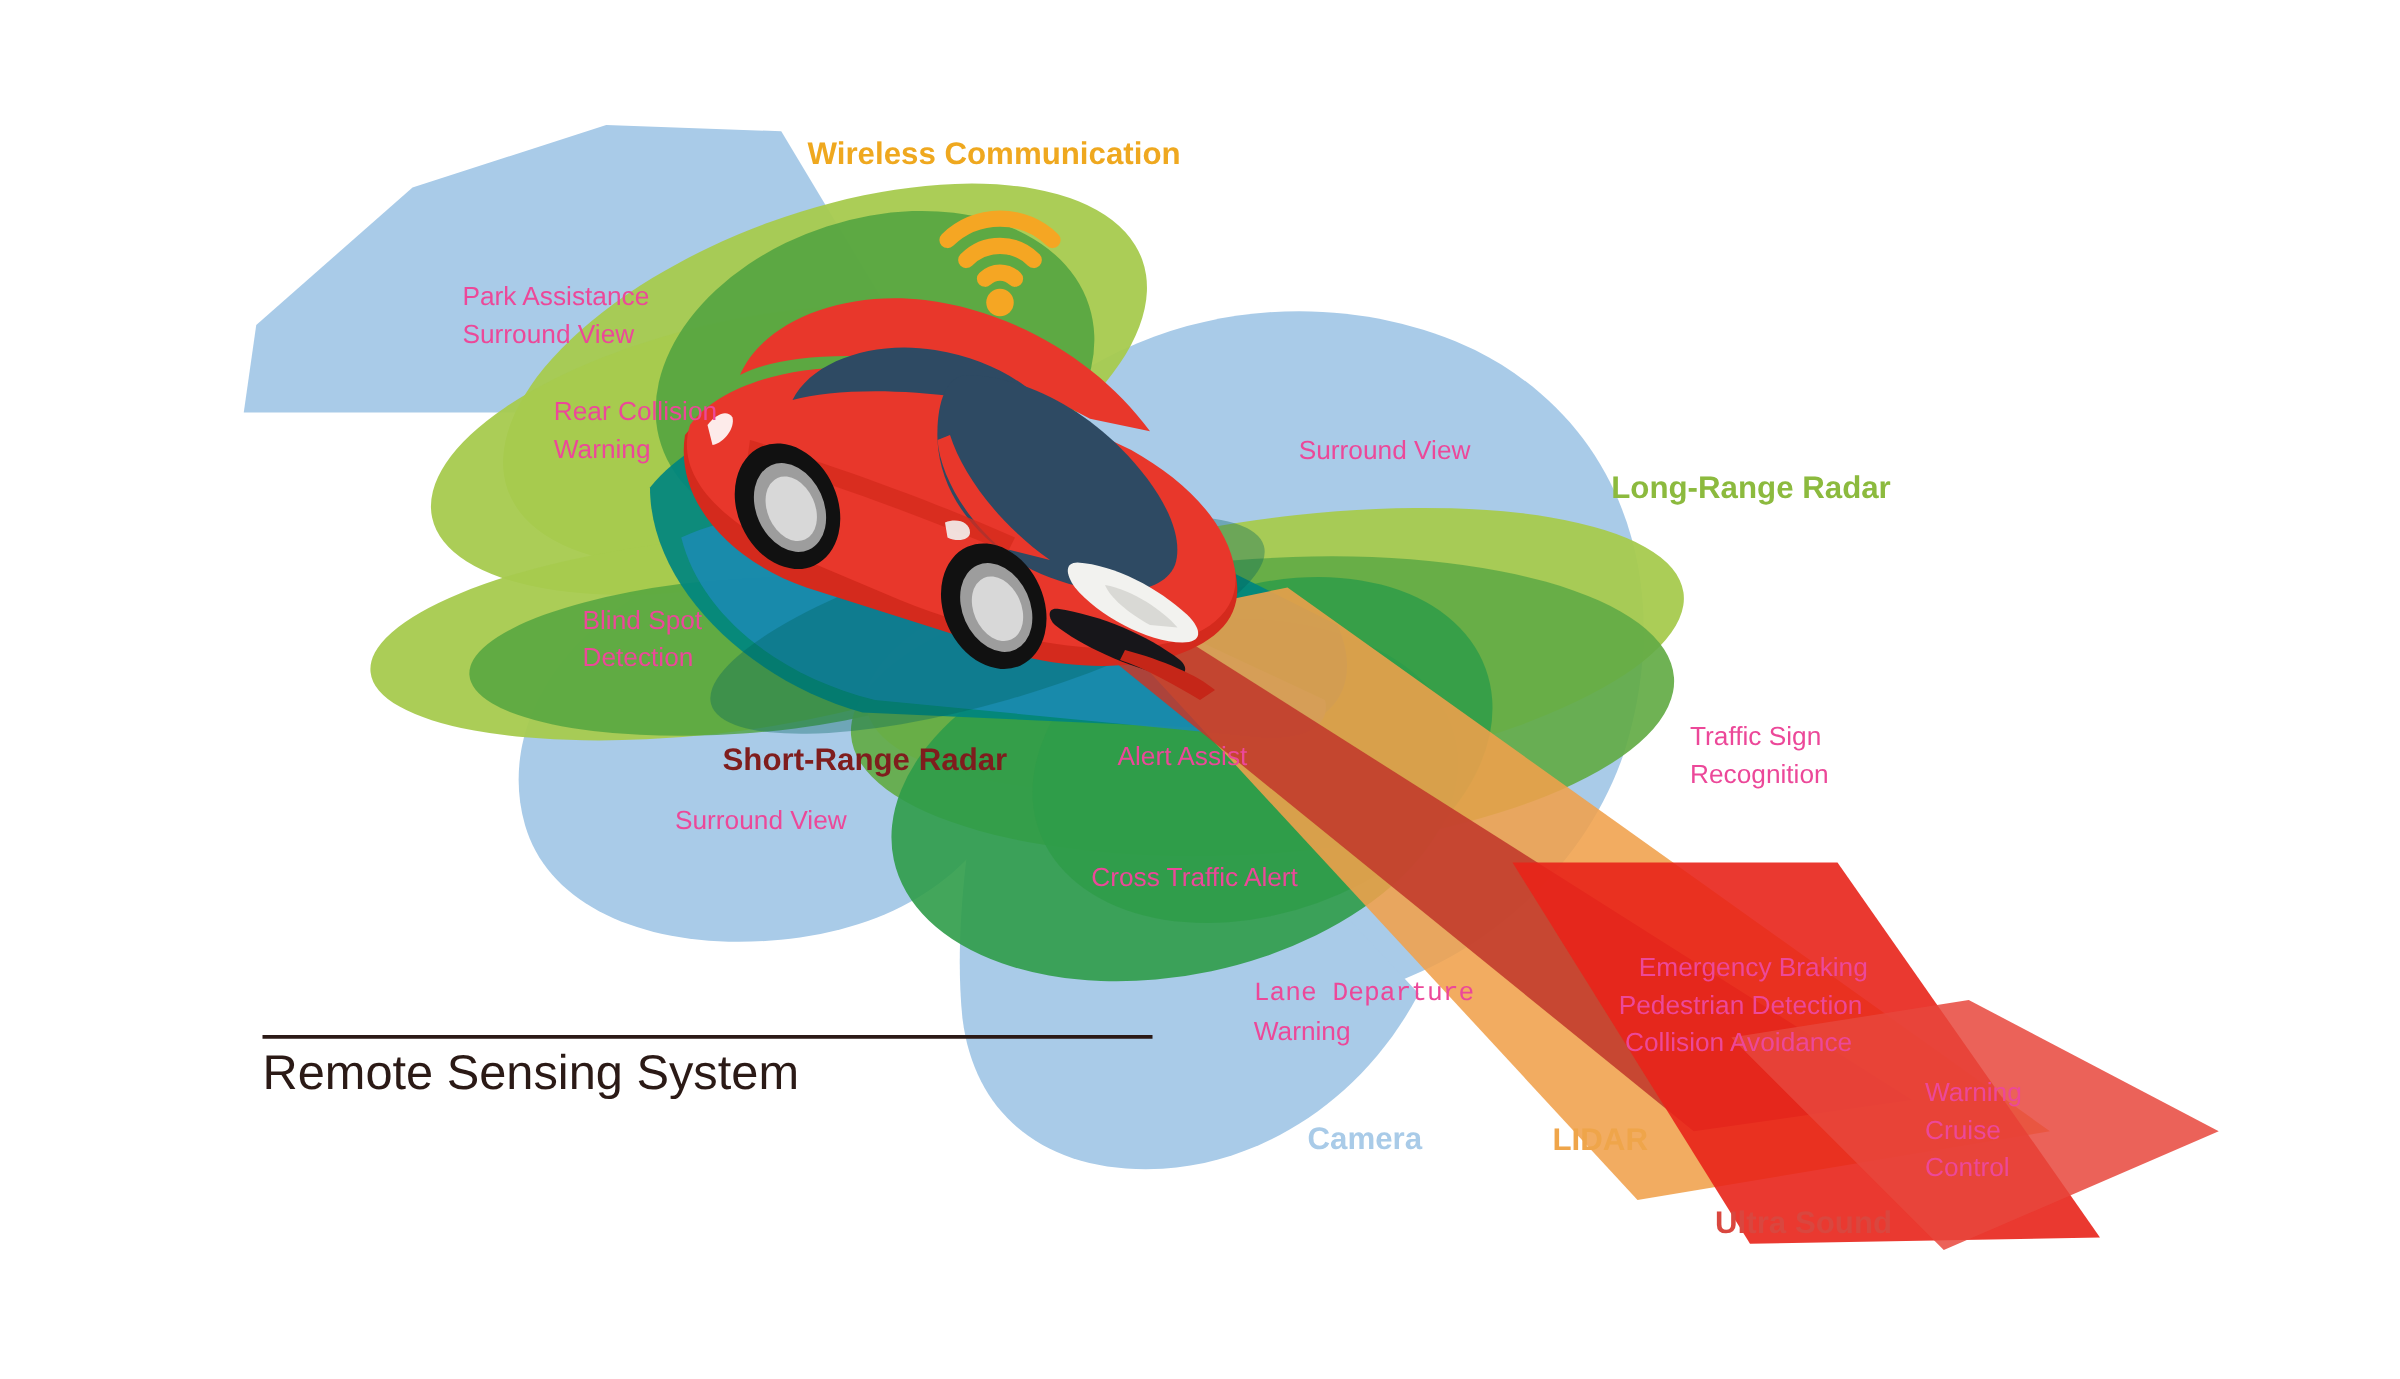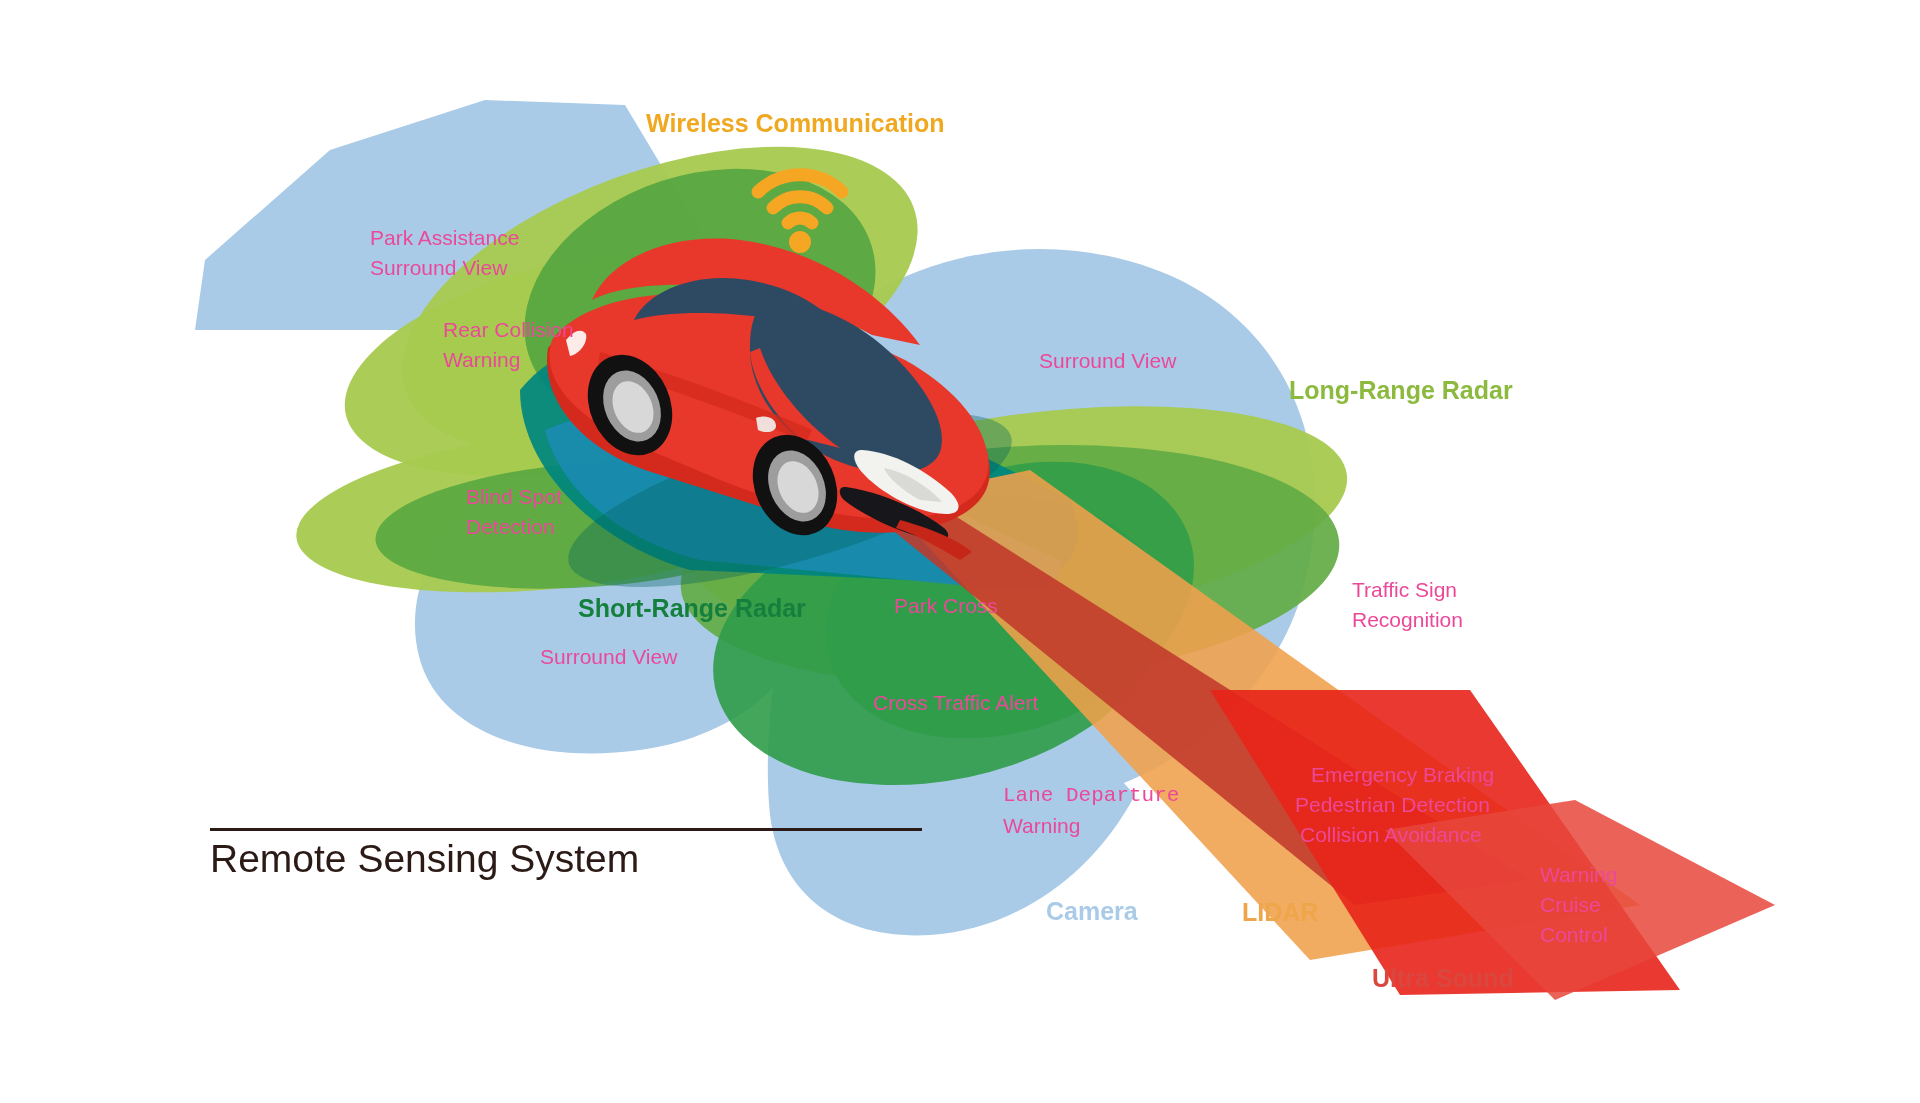--- a/index.html
+++ b/index.html
@@ -239,42 +239,42 @@
       <path d="M -12 53 A 17 17 0 0 1 12 53" fill="none" stroke="#f5a623" stroke-width="13" stroke-linecap="round"></path>
       <circle cx="0" cy="72" r="11" fill="#f5a623"></circle>
     </g>
 
   </svg>
 
   <div class="lbl lbl-head" style="left:646px; top:108px; color:#efa81f;">Wireless Communication</div>
 
   <div class="lbl lbl-head" style="left:1289px; top:375px; color:#8cba3e;">Long-Range Radar</div>
 
-  <div class="lbl lbl-head" style="left:578px; top:593px; color:#15803d;">Short-Range Radar</div>
+  <div class="lbl lbl-head" style="left:578px; top:593px; color:#7f1d1d;">Short-Range Radar</div>
 
   <div class="lbl lbl-head" style="left:1046px; top:896px; color:#a9cbe8;">Camera</div>
 
   <div class="lbl lbl-head" style="left:1242px; top:897px; color:#efa54a;">LIDAR</div>
 
   <div class="lbl lbl-head" style="left:1372px; top:963px; color:#d9473f;">Ultra Sound</div>
 
   <div class="lbl lbl-white" style="left:370px; top:225px;">Park Assistance</div>
   <div class="lbl lbl-white" style="left:370px; top:255px;">Surround View</div>
 
   <div class="lbl lbl-white" style="left:443px; top:317px;">Rear Collision</div>
   <div class="lbl lbl-white" style="left:443px; top:347px;">Warning</div>
 
   <div class="lbl lbl-white" style="left:466px; top:484px;">Blind Spot</div>
   <div class="lbl lbl-white" style="left:466px; top:514px;">Detection</div>
 
   <div class="lbl lbl-white" style="left:1039px; top:348px;">Surround View</div>
 
   <div class="lbl lbl-white" style="left:540px; top:644px;">Surround View</div>
 
-  <div class="lbl lbl-white" style="left:894px; top:593px;">Park Cross</div>
+  <div class="lbl lbl-white" style="left:894px; top:593px;">Alert Assist</div>
 
   <div class="lbl lbl-white" style="left:873px; top:690px;">Cross Traffic Alert</div>
 
   <div class="lbl lbl-white" style="left:1352px; top:577px;">Traffic Sign</div>
   <div class="lbl lbl-white" style="left:1352px; top:607px;">Recognition</div>
 
   <div class="lbl lbl-white" style="left:1003px; top:783px;font-family:Liberation Mono, monospace;">Lane Departure</div>
   <div class="lbl lbl-white" style="left:1003px; top:813px;">Warning</div>
 
   <div class="lbl lbl-white" style="left:1311px; top:762px;">Emergency Braking</div>

